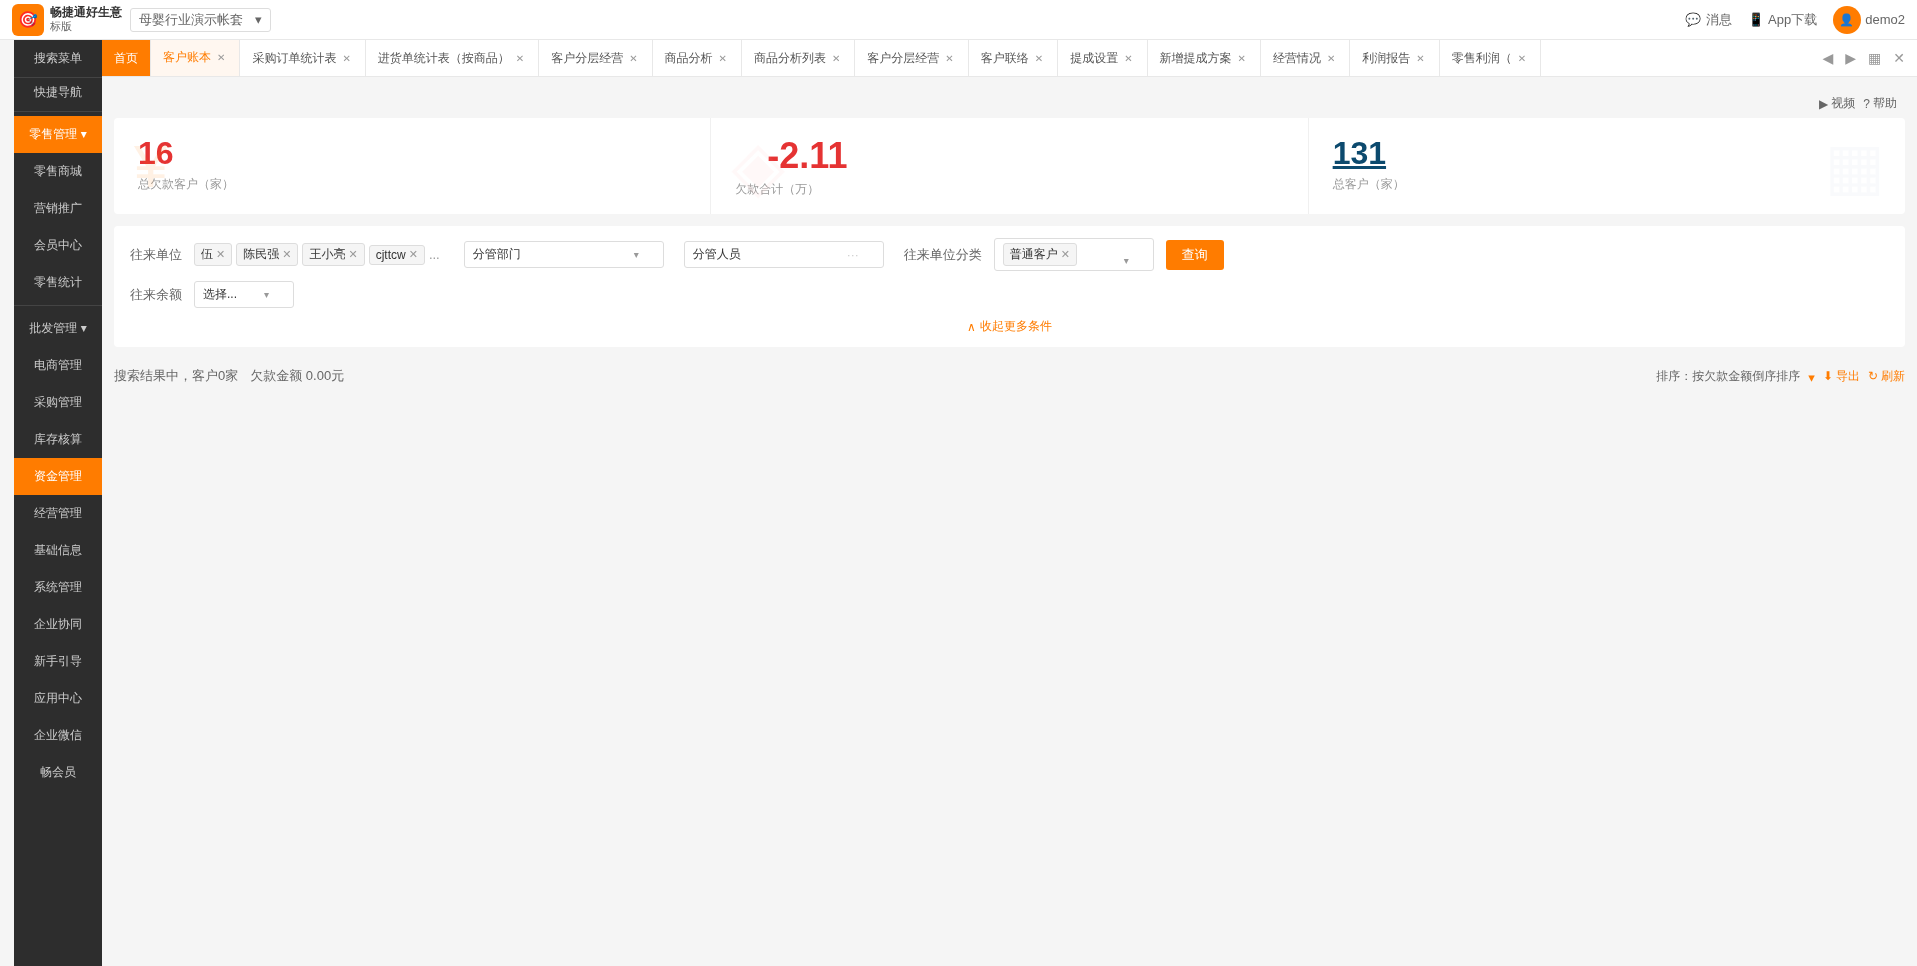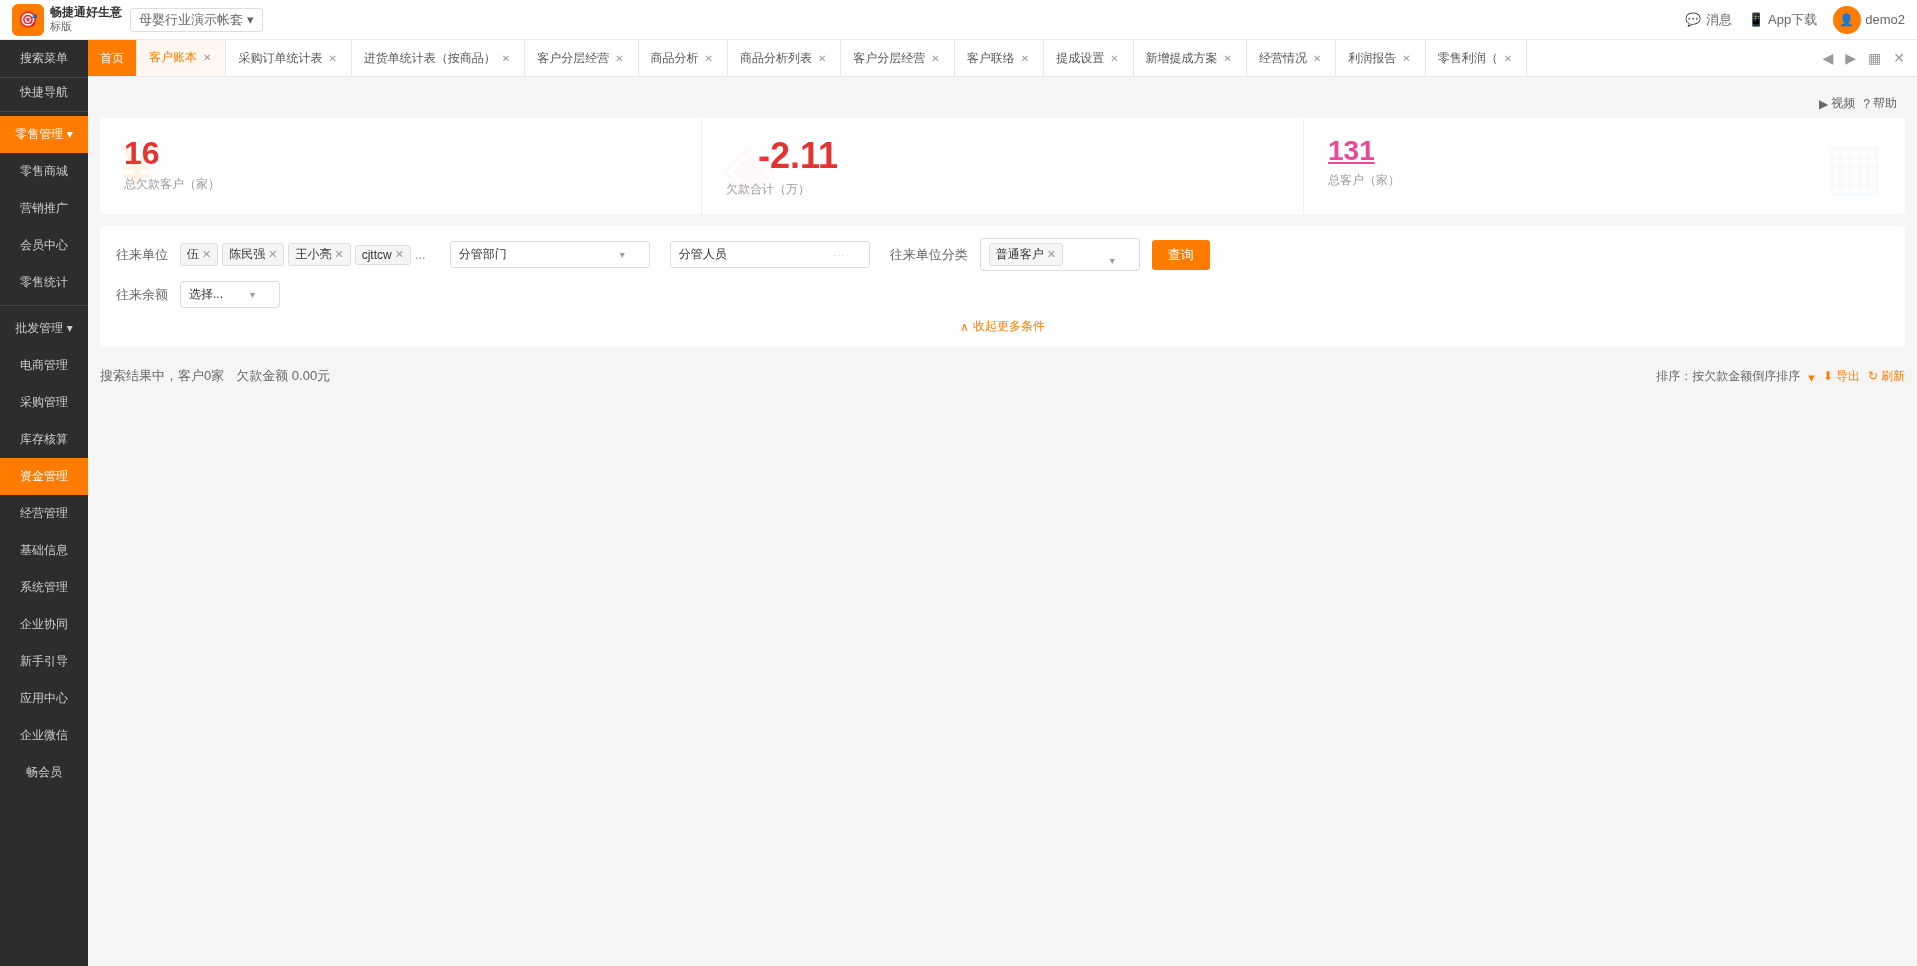--- a/index.html
+++ b/index.html
@@ -5,27 +5,27 @@
     * { box-sizing: border-box; margin: 0; padding: 0; }
     body { font-family: 'Microsoft YaHei', Arial, sans-serif; font-size: 13px; background: #f5f5f5; display: flex; flex-direction: column; height: 100vh; overflow: hidden; }
 
     
     .top-bar { background: #fff; height: 40px; display: flex; align-items: center; padding: 0 12px; border-bottom: 1px solid #e8e8e8; justify-content: space-between; flex-shrink: 0; }
     .top-bar-left { display: flex; align-items: center; gap: 8px; }
     .logo-area { display: flex; align-items: center; gap: 6px; }
     .logo-icon { width: 32px; height: 32px; background: #ff7c00; border-radius: 6px; display: flex; align-items: center; justify-content: center; color: white; font-size: 16px; }
     .logo-text { font-size: 12px; color: #333; font-weight: bold; line-height: 1.2; }
     .logo-sub { font-size: 11px; color: #666; }
-    .dropdown-btn { display: flex; align-items: center; gap: 4px; color: #666; cursor: pointer; font-size: 13px; border: 1px solid #ddd; border-radius: 3px; padding: 2px 8px; }
+    .dropdown-btn { display: flex; align-items: center; gap: 12px; color: #666; cursor: pointer; font-size: 13px; border: 1px solid #ddd; border-radius: 3px; padding: 2px 8px; }
     .top-bar-right { display: flex; align-items: center; gap: 16px; color: #666; font-size: 13px; }
     .top-right-item { display: flex; align-items: center; gap: 4px; cursor: pointer; }
     .avatar { width: 28px; height: 28px; border-radius: 50%; background: #ff7c00; display: flex; align-items: center; justify-content: center; color: white; font-size: 12px; overflow: hidden; }
 
     
-    .main-layout { display: flex; flex: 1; overflow: hidden; }
+    .main-layout { display: flex; flex: 1; overflow: hidden; padding-left: 14px; }
 
     
     .sidebar { width: 88px; background: #2d2d2d; display: flex; flex-direction: column; flex-shrink: 0; overflow-y: auto; }
     .sidebar-search { padding: 10px 8px; color: #ccc; font-size: 12px; text-align: center; cursor: pointer; border-bottom: 1px solid #444; }
     .sidebar-nav { padding: 6px 8px; color: #ccc; font-size: 12px; text-align: center; cursor: pointer; }
     .sidebar-item { padding: 10px 4px; color: #ccc; font-size: 12px; text-align: center; cursor: pointer; position: relative; }
     .sidebar-item.active { background: #ff7c00; color: white; }
     .sidebar-divider { height: 1px; background: #444; margin: 4px 0; }
 
     
@@ -241,21 +241,21 @@
           <div class="stat-value red">16</div>
           <div class="stat-label">总欠款客户（家）</div>
         </div>
         <div class="stat-card">
           <div style="position:absolute;left:20px;top:50%;transform:translateY(-50%);opacity:0.07;font-size:70px;color:#ffaaaa;">◈</div>
           <div class="stat-value red" style="font-size:36px;font-weight:bold;color:#e53333;margin-left:32px;">-2.11</div>
           <div class="stat-label">欠款合计（万）</div>
         </div>
         <div class="stat-card">
           <div style="position:absolute;right:20px;top:50%;transform:translateY(-50%);opacity:0.06;font-size:64px;color:#aabbdd;">▦</div>
-          <div class="stat-value" style="text-decoration:underline;font-size:28px;font-weight:bold;color:#ec4899;">131</div>
+          <div class="stat-value" style="text-decoration:underline;font-size:32px;font-weight:bold;color:#0c4a6e;">131</div>
           <div class="stat-label">总客户（家）</div>
         </div>
       </div>
 
       <div class="filter-section">
         <div class="filter-row">
           <span class="filter-label">往来单位</span>
           <div class="filter-tags">
             <div class="filter-tag">
               <span>伍</span>

